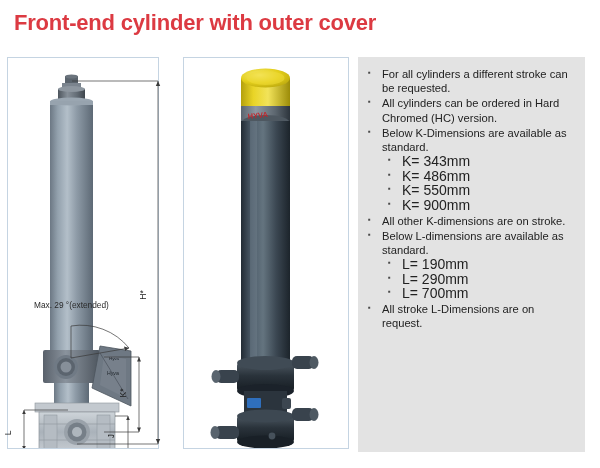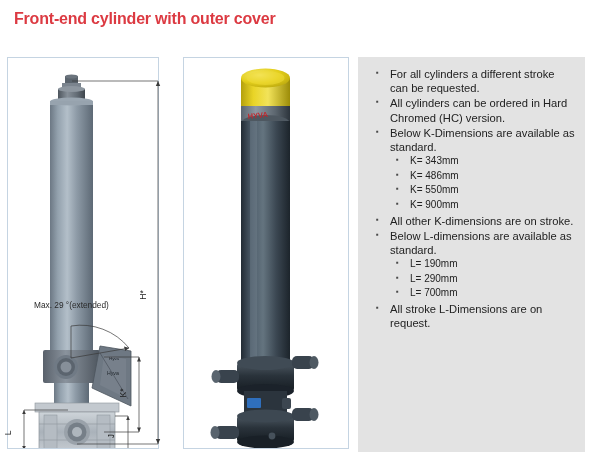--- a/index.html
+++ b/index.html
@@ -13,21 +13,21 @@
     position: relative;
     font-family: "Liberation Sans", sans-serif;
     overflow: hidden;
   }
 
   
   #page-title {
     position: absolute;
     left: 14px;
     top: 10px;
-    font-size: 16px;
+    font-size: 22px;
     font-weight: bold;
     color: #dc3a42;
     letter-spacing: -0.2px;
     white-space: nowrap;
   }
 
   
   .drawing-panel {
     position: absolute;
     top: 57px;
@@ -40,21 +40,21 @@
   #panel-drawing-retracted { left: 183px; width: 166px; }
 
   #panel-specs {
     position: absolute;
     left: 358px;
     top: 57px;
     width: 227px;
     height: 395px;
     background: #e3e3e3;
     box-sizing: border-box;
-    padding: 10px 10px 0 16px;
+    padding: 10px 10px 0 8px;
   }
 
   
   ul.spec-list {
     list-style: none;
     margin: 0;
     padding: 0;
   }
   ul.spec-list > li {
     position: relative;
@@ -73,21 +73,21 @@
     color: #4a4a4a;
   }
   ul.sub-list {
     list-style: none;
     margin: 0;
     padding: 0;
   }
   ul.sub-list > li {
     position: relative;
     padding-left: 20px;
-    font-size: 10px;
+    font-size: 14px;
     line-height: 14.6px;
     color: #222222;
   }
   ul.sub-list > li::before {
     content: "\25AA";
     position: absolute;
     left: 6px;
     top: -1px;
     font-size: 8px;
     color: #4a4a4a;

